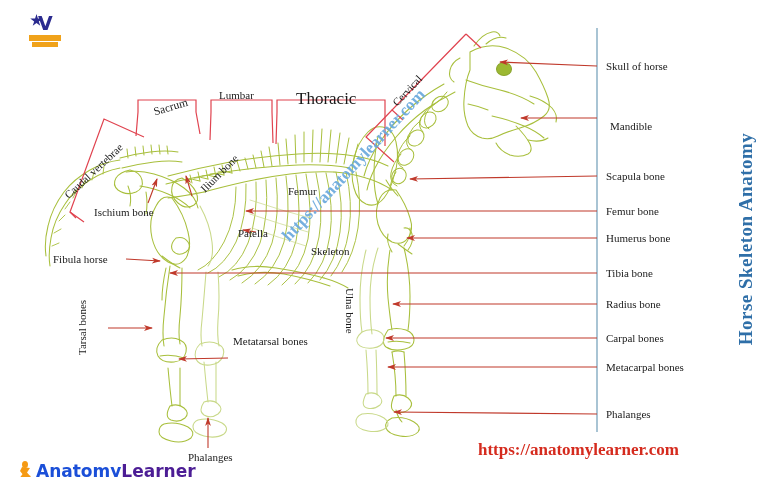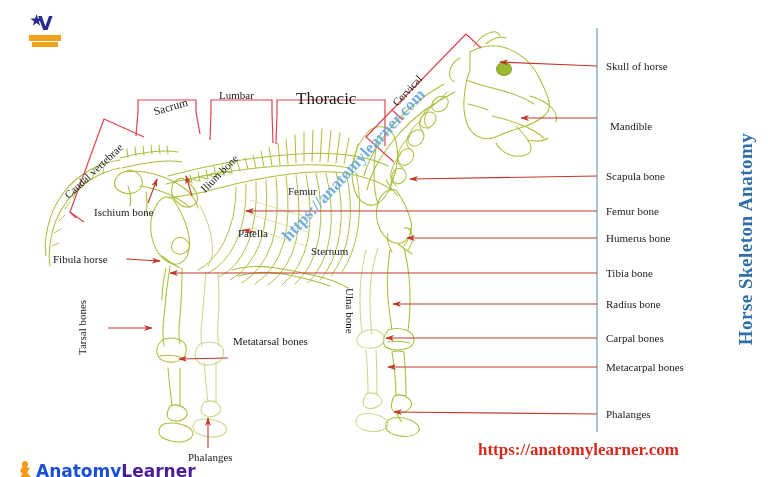--- a/index.html
+++ b/index.html
@@ -318,21 +318,21 @@
   <div class="lbl" style="left:606px;top:361px">Metacarpal bones</div>
   <div class="lbl" style="left:606px;top:408px">Phalanges</div>
 
   <div class="lbl" style="left:94px;top:206px">Ischium  bone</div>
   <div class="lbl" style="left:53px;top:253px">Fibula horse</div>
   <div class="lbl" style="left:233px;top:335px">Metatarsal bones</div>
   <div class="lbl" style="left:188px;top:451px">Phalanges</div>
 
   <div class="lbl" style="left:288px;top:185px">Femur</div>
   <div class="lbl" style="left:238px;top:227px">Patella</div>
-  <div class="lbl" style="left:311px;top:245px">Sternum</div>
+  <div class="lbl" style="left:311px;top:245px">Skeleton</div>
 
   <div class="lbl rot" style="left:62px;top:192px;transform:rotate(-43deg)">Caudal  vertebrae</div>
   <div class="lbl rot" style="left:198px;top:186px;transform:rotate(-45deg)">Ilium bone</div>
   <div class="lbl rot" style="left:390px;top:100px;transform:rotate(-47deg)">Cervical</div>
   <div class="lbl rot" style="left:356px;top:288px;transform:rotate(90deg)">Ulna bone</div>
   <div class="lbl rot" style="left:76px;top:355px;transform:rotate(-90deg)">Tarsal bones</div>
 
   <div class="lbl rot" style="left:152px;top:106px;transform:rotate(-17deg);font-size:11.5px">Sacrum</div>
   <div class="lbl" style="left:219px;top:89px;font-size:11px">Lumbar</div>
   <div class="lbl" style="left:296px;top:90px;font-size:17px">Thoracic</div>

